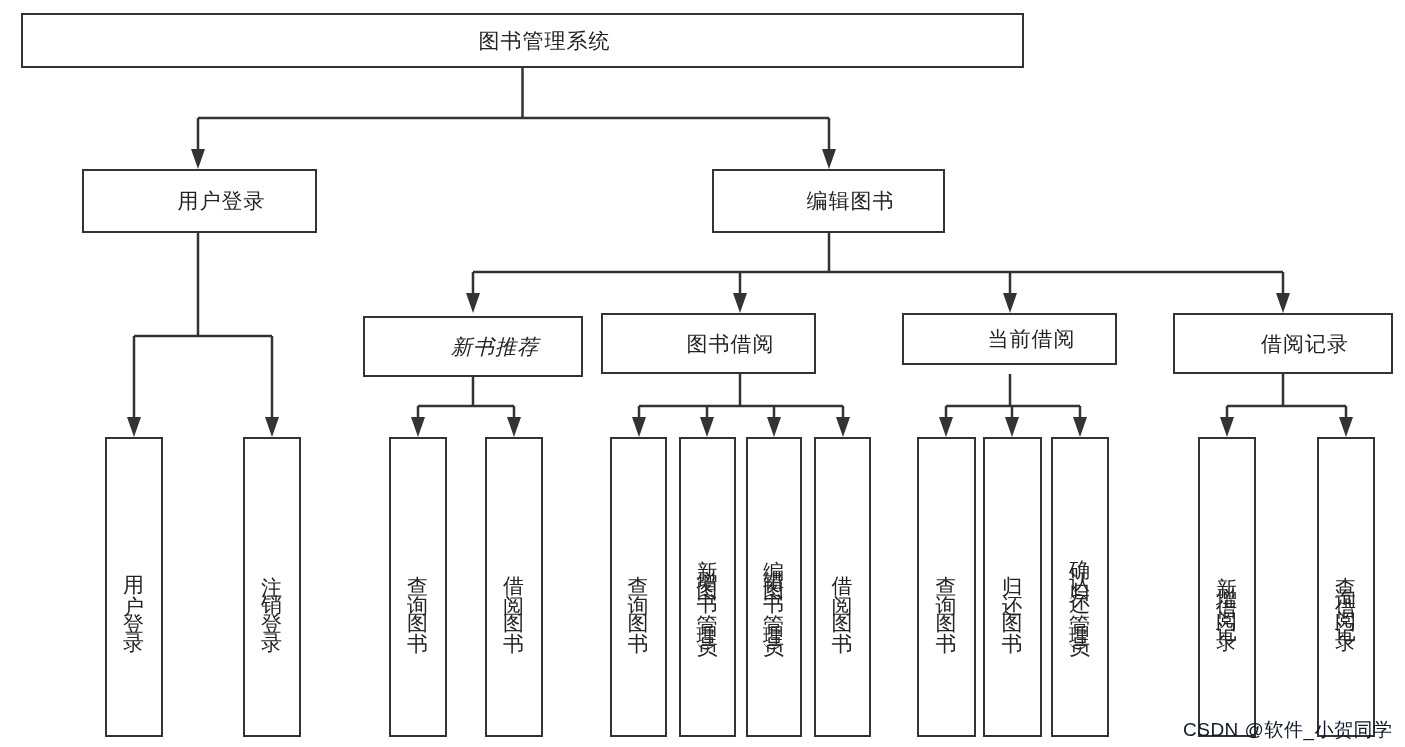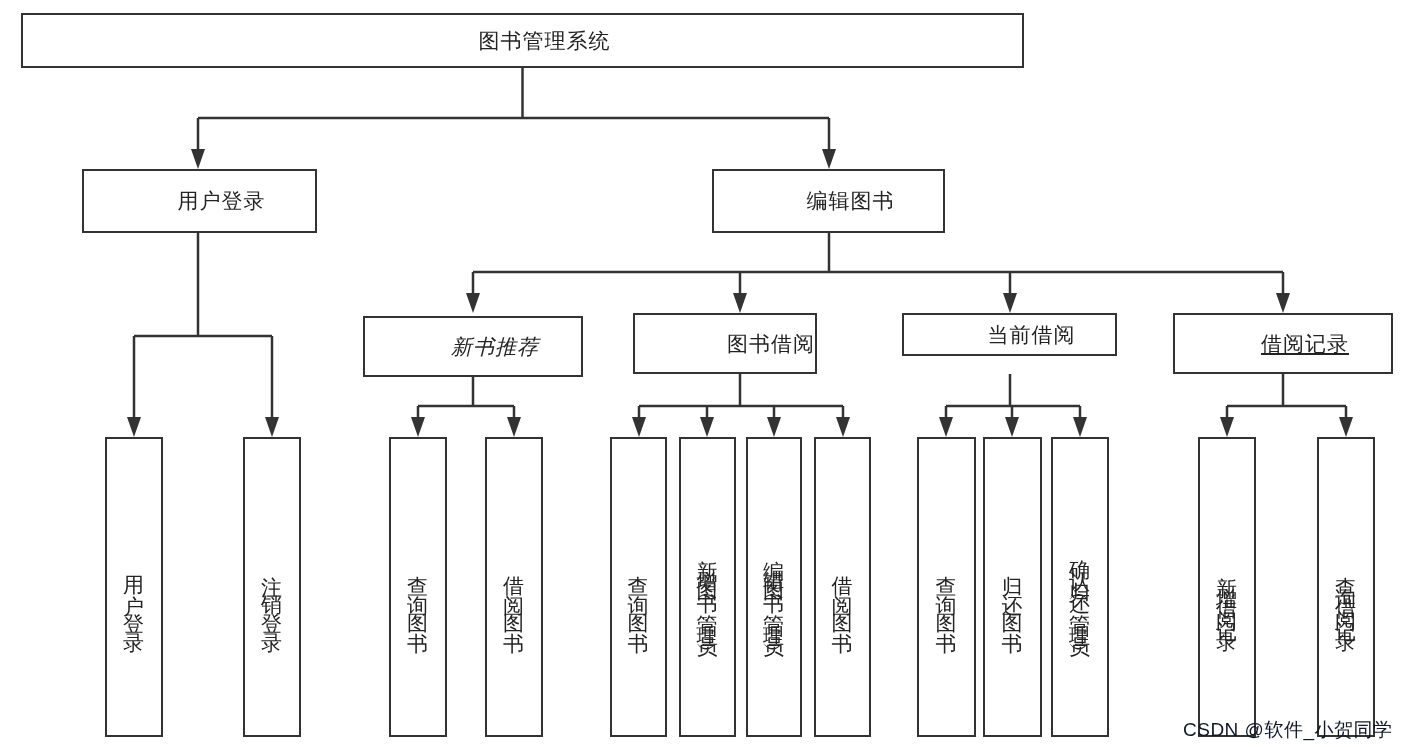--- a/index.html
+++ b/index.html
@@ -32,23 +32,23 @@
     white-space:nowrap;
   }
   .v4 .vtext{letter-spacing:19px;margin-top:19px;}
   .v6 .vtext{letter-spacing:11px;margin-top:11px;}
   .v8 .vtext{letter-spacing:11px;margin-top:11px;}
   
   .root{left:21px;top:13px;width:1003px;height:55px;}
   .n-user-login{left:82px;top:169px;width:235px;height:64px;}
   .n-book-mgmt{left:712px;top:169px;width:233px;height:64px;}
   .n-new-book{left:363px;top:316px;width:220px;height:61px;font-style:italic;}
-  .n-book-borrow{left:633px;top:313px;width:184px;height:61px;justify-content:flex-end;}
-  .n-cur-borrow{left:902px;top:313px;width:215px;height:43px;}
-  .n-borrow-rec{left:1173px;top:313px;width:220px;height:61px;text-decoration:underline;}
+  .n-book-borrow{left:601px;top:313px;width:215px;height:61px;}
+  .n-cur-borrow{left:902px;top:313px;width:215px;height:52px;}
+  .n-borrow-rec{left:1173px;top:313px;width:220px;height:61px;}
   .tall{top:437px;height:300px;width:58px;}
   .t-g1a{left:105px;} .t-g1b{left:243px;}
   .t-g2a{left:389px;} .t-g2b{left:485px;}
   .t-g3a{left:610px;width:57px;} .t-g3b{left:679px;width:57px;}
   .t-g3c{left:746px;width:56px;} .t-g3d{left:814px;width:57px;}
   .t-g4a{left:917px;width:59px;} .t-g4b{left:983px;width:59px;}
   .t-g4c{left:1051px;width:58px;}
   .t-g5a{left:1198px;} .t-g5b{left:1317px;}
   .watermark{
     position:absolute;

